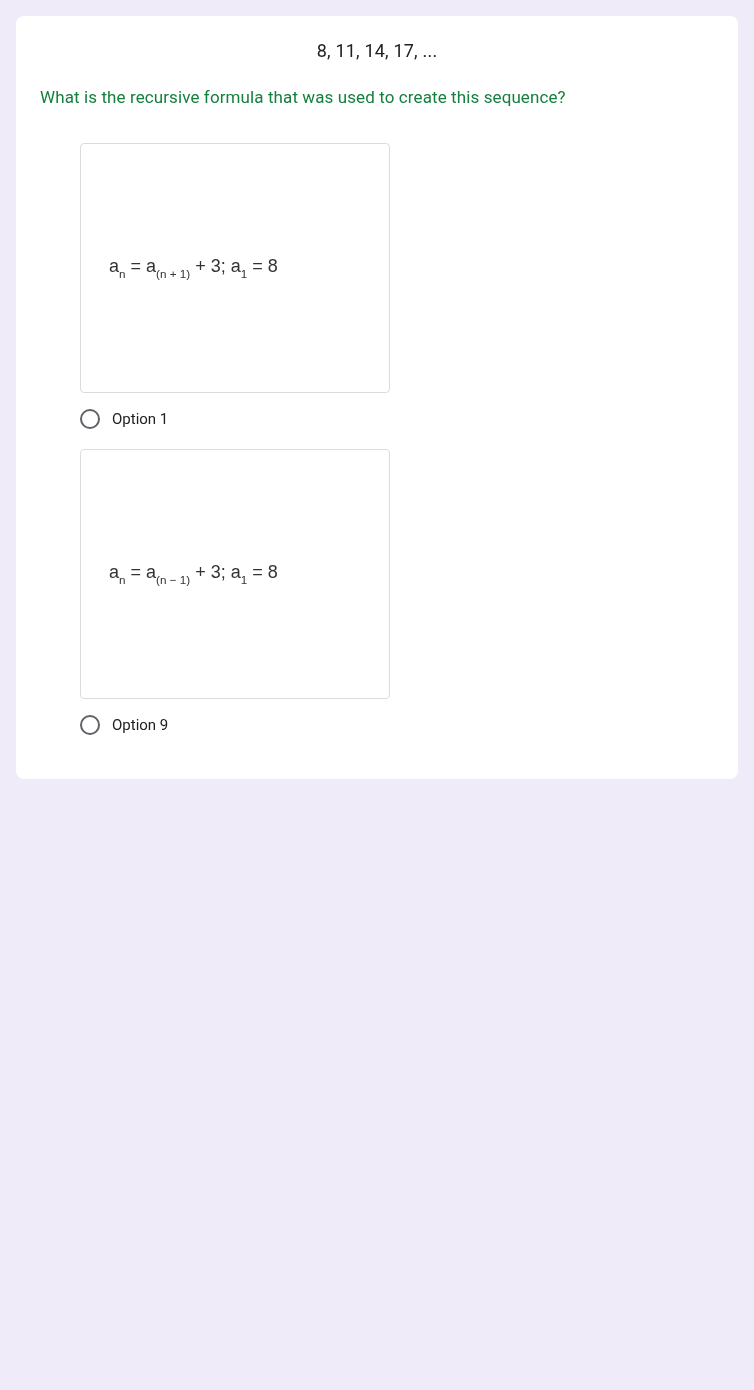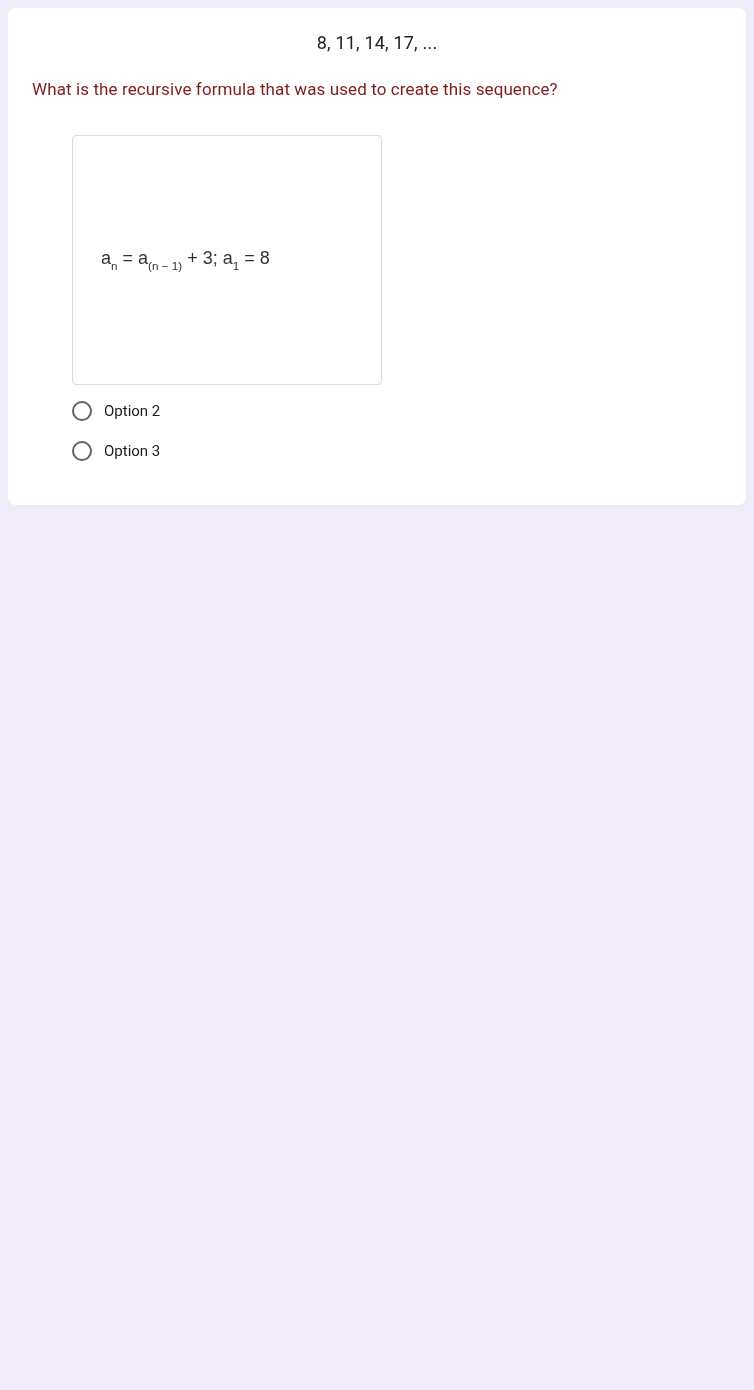--- a/index.html
+++ b/index.html
@@ -10,32 +10,32 @@
     body {
       font-family: 'Roboto', Arial, sans-serif;
       background-color: #f0ebf8;
       padding: 0;
       width: 754px;
     }
     .form-card {
       background-color: #ffffff;
       border-radius: 8px;
       padding: 24px;
-      margin: 8px;
+      margin: 16px;
     }
     .sequence-header {
       text-align: center;
       font-size: 18px;
       color: #202124;
       margin-bottom: 24px;
       letter-spacing: 0.2px;
     }
     .question-text {
       font-size: 17px;
-      color: #7f1d1d;
+      color: #15803d;
       margin-bottom: 32px;
       line-height: 1.5;
       letter-spacing: 0.1px;
     }
     .option-container {
       margin-bottom: 20px;
     }
     .formula-box {
       border: 1px solid #dadce0;
       border-radius: 4px;
@@ -80,34 +80,41 @@
       top: 0.1em;
     }
   </style>
 </head>
 <body>
 
 <div class="form-card">
   <div class="sequence-header">8, 11, 14, 17, ...</div>
   <div class="question-text">What is the recursive formula that was used to create this sequence?</div>
 
+  <div class="option-container">
+    <div class="formula-box">
+      <span class="formula-text">
+        <span>a</span><span class="sub">n</span><span> = </span><span>a</span><span class="sub">(n + 1)</span><span> + 3; a</span><span class="sub">1</span><span> = 8</span>
+      </span>
+    </div>
+    <div class="radio-row">
+      <div class="radio-circle"></div>
+      <span class="option-label">Option 1</span>
+    </div>
+  </div>
 
   <div class="option-container">
     <div class="formula-box">
       <span class="formula-text">
         <span>a</span><span class="sub">n</span><span> = </span><span>a</span><span class="sub">(n − 1)</span><span> + 3; a</span><span class="sub">1</span><span> = 8</span>
       </span>
     </div>
     <div class="radio-row">
       <div class="radio-circle"></div>
-      <span class="option-label">Option 2</span>
+      <span class="option-label">Option 9</span>
     </div>
   </div>
 
   <div class="option-container">
-    <div class="radio-row">
-      <div class="radio-circle"></div>
-      <span class="option-label">Option 3</span>
-    </div>
   </div>
 
 
 </div>
 
 </body></html>

